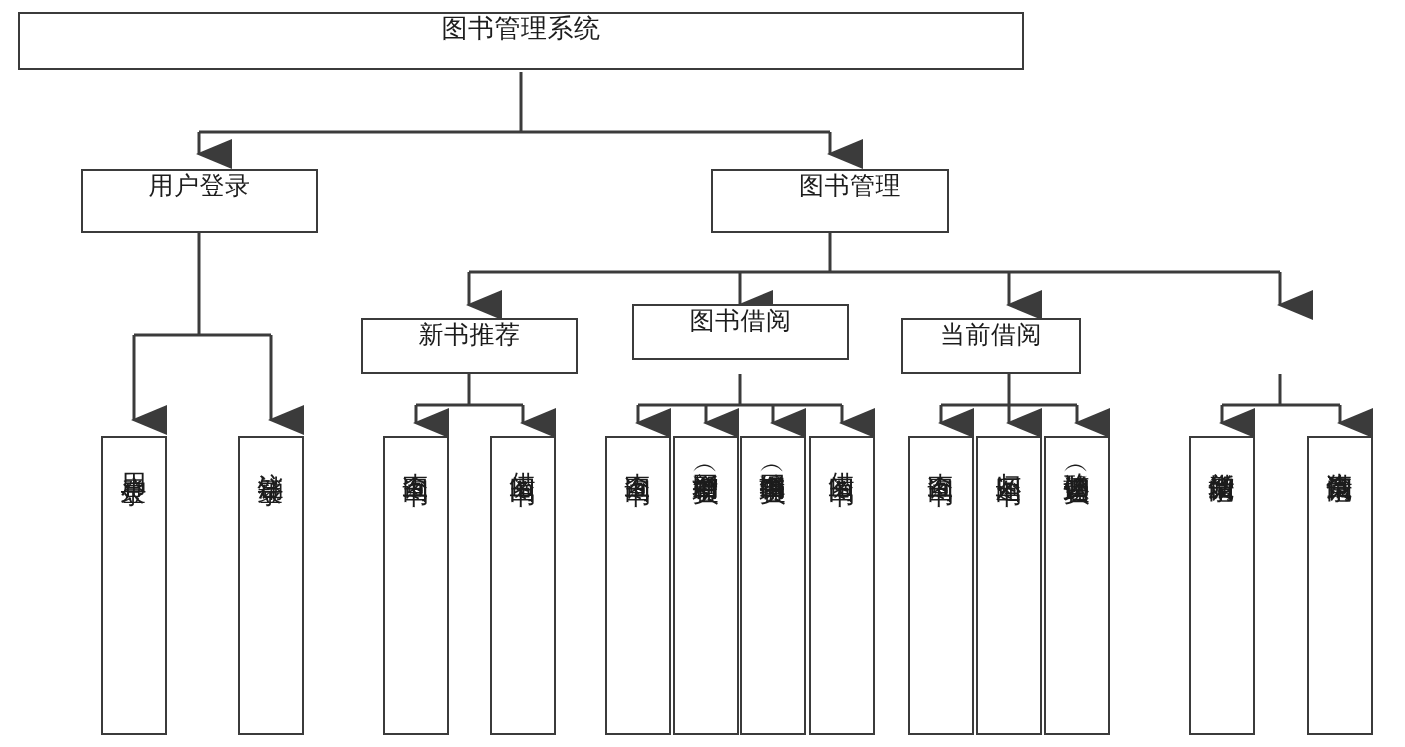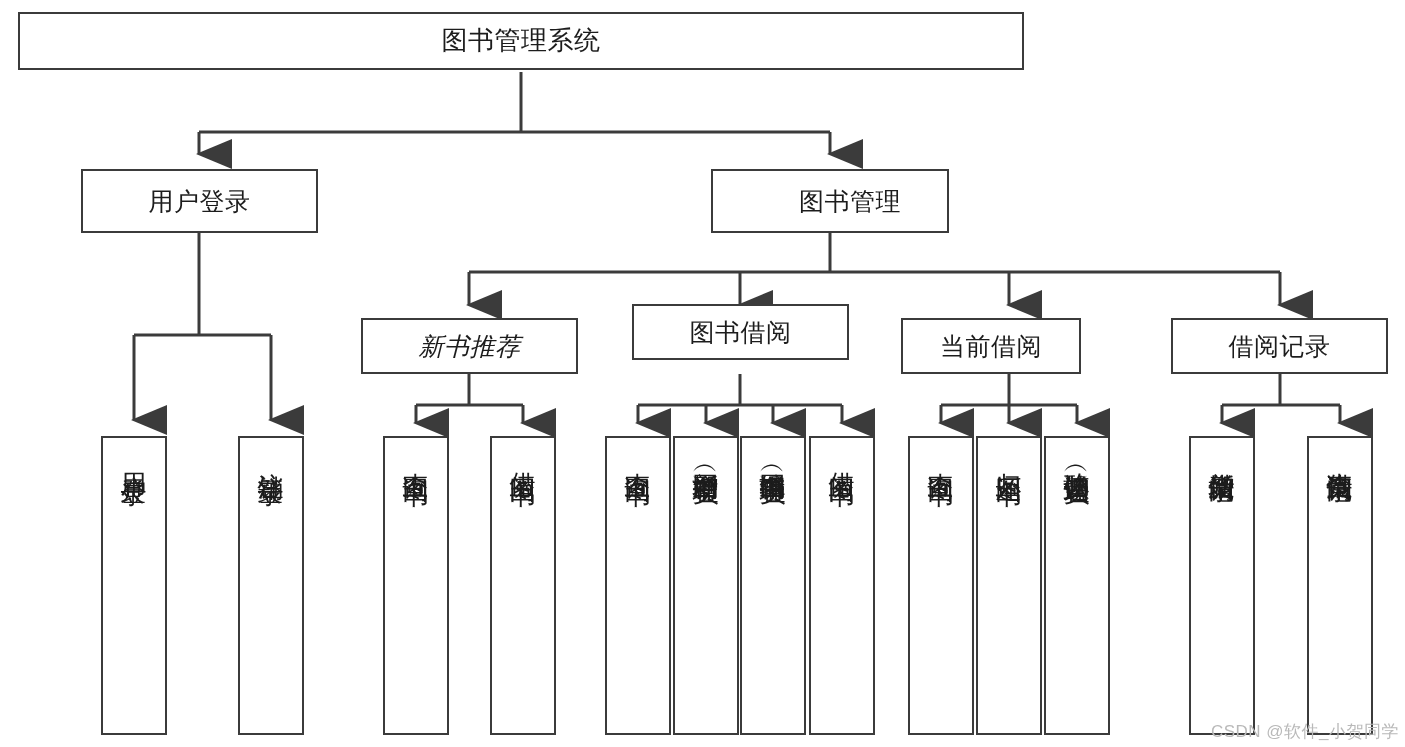--- a/index.html
+++ b/index.html
@@ -23,21 +23,21 @@
     width: 1405px;
     height: 747px;
     pointer-events: none;
   }
   .node {
     position: absolute;
     box-sizing: border-box;
     border: 2.5px solid #3b3b3b;
     background: #ffffff;
     display: flex;
-    align-items: center;
+    align-items: flex-start;
     justify-content: center;
     color: #1c1c1c;
   }
   .node-label {
     display: block;
     text-align: center;
     line-height: 1.15;
     letter-spacing: 0.5px;
   }
   
@@ -138,35 +138,32 @@
   </div>
 
   <div class="node horiz" style="left:81px; top:169px; width:237px; height:64px;">
     <span class="node-label">用户登录</span>
   </div>
 
   <div class="node horiz" style="left:711px; top:169px; width:238px; height:64px;padding-left:40px;">
     <span class="node-label">图书管理</span>
   </div>
 
-  <div class="node horiz" style="left:361px; top:318px; width:217px; height:56px;font-style:italic;">
+  <div class="node horiz" style="left:361px; top:318px; width:217px; height:56px;">
     <span class="node-label">新书推荐</span>
   </div>
 
   <div class="node horiz" style="left:632px; top:304px; width:217px; height:56px;">
     <span class="node-label">图书借阅</span>
   </div>
 
   <div class="node horiz" style="left:901px; top:318px; width:180px; height:56px;">
     <span class="node-label">当前借阅</span>
   </div>
 
-  <div class="node horiz" style="left:1171px; top:318px; width:217px; height:56px;">
-    <span class="node-label">借阅记录</span>
-  </div>
 
   <div class="node vert" style="left:101px; top:436px; width:66px; height:299px;">
     <span class="node-label">用户登录</span>
   </div>
 
   <div class="node vert" style="left:238px; top:436px; width:66px; height:299px;">
     <span class="node-label">注销登录</span>
   </div>
 
   <div class="node vert" style="left:383px; top:436px; width:66px; height:299px;">
@@ -206,15 +203,14 @@
   </div>
 
   <div class="node vert tall-text" style="left:1189px; top:436px; width:66px; height:299px;">
     <span class="node-label">新增借阅记录</span>
   </div>
 
   <div class="node vert tall-text" style="left:1307px; top:436px; width:66px; height:299px;">
     <span class="node-label">查询借阅记录</span>
   </div>
 
-  <div class="watermark">CSDN @软件_小贺同学</div>
 
 </div>
 
 </body></html>

